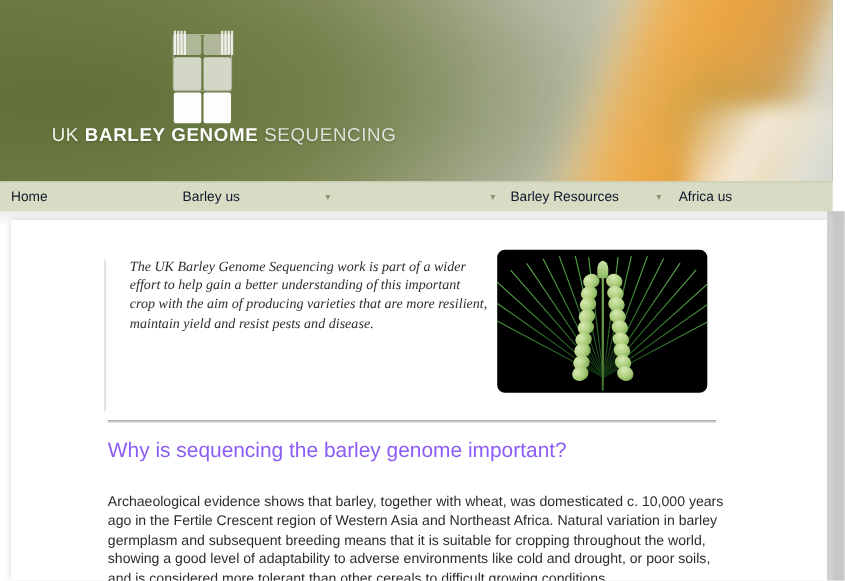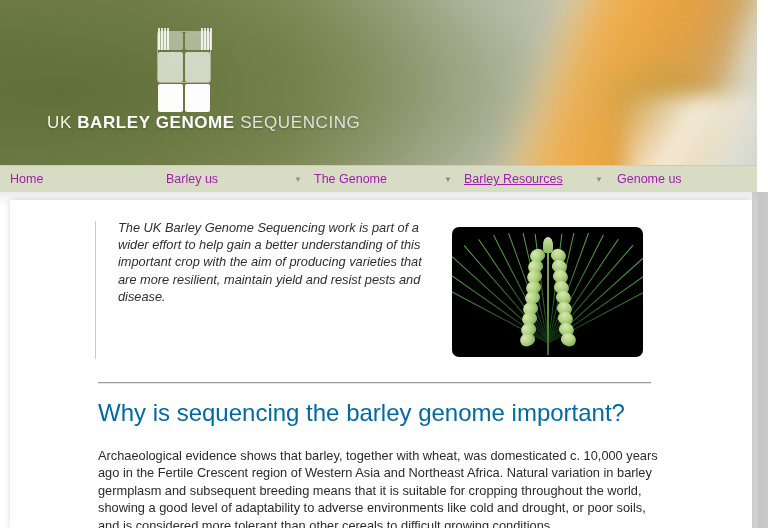--- a/index.html
+++ b/index.html
@@ -151,21 +151,21 @@
   .nav-inner {
     position: relative;
     height: 27px;
   }
   .nav-item {
     position: absolute;
     top: 0;
     height: 27px;
     line-height: 27px;
     font-size: 12.5px;
-    color: #a21caf;
+    color: #0f172a;
     white-space: nowrap;
     cursor: pointer;
   }
   .nav-caret {
     position: absolute;
     top: 0;
     height: 27px;
     line-height: 27px;
     font-size: 8px;
     color: #8d9470;
@@ -196,23 +196,24 @@
     top: 192px;
     width: 16px;
     height: 336px;
     background: linear-gradient(90deg, rgba(120,120,120,0.30) 0%, rgba(175,175,175,0.55) 22%, #c6c6c6 45%, #c9c9c9 100%);
   }
 
   
   .intro {
     position: absolute;
     left: 95px;
-    top: 219px;
+    top: 234px;
     width: 575px;
     height: 140px;
+    font-family: Liberation Serif, serif;
   }
   .intro-rule {
     position: absolute;
     left: 0;
     top: 2px;
     width: 1px;
     height: 138px;
     background: #c9c9c9;
   }
   .intro-text {
@@ -299,23 +300,23 @@
     height: 1px;
     background: #9a9a9a;
     border-bottom: 1px solid #e6e6e6;
   }
 
   
   .section-heading {
     position: absolute;
     left: 98px;
     top: 399px;
-    font-size: 24px;
+    font-size: 19px;
     font-weight: normal;
-    color: #0369a1;
+    color: #8b5cf6;
     margin: 0;
     white-space: nowrap;
   }
 
   
   .body-para {
     position: absolute;
     left: 98px;
     top: 447px;
     width: 568px;
@@ -359,25 +360,24 @@
     <div class="site-title">
       <span class="t-uk">UK </span><span class="t-mid">BARLEY GENOME</span><span class="t-seq"> SEQUENCING</span>
     </div>
   </div>
 
   <nav class="navbar">
     <div class="nav-inner" id="nav-inner">
         <span class="nav-item" style="left: 10px;">Home</span>
         <span class="nav-item" style="left: 166px;">Barley us</span>
         <span class="nav-caret" style="left: 294px;">▼</span>
-        <span class="nav-item" style="left: 314px;">The Genome</span>
         <span class="nav-caret" style="left: 444px;">▼</span>
-        <span class="nav-item" style="left: 464px; text-decoration: underline;">Barley Resources</span>
+        <span class="nav-item" style="left: 464px;">Barley Resources</span>
         <span class="nav-caret" style="left: 595px;">▼</span>
-        <span class="nav-item" style="left: 617px;">Genome us</span>
+        <span class="nav-item" style="left: 617px;">Africa us</span>
       </div>
   </nav>
 
   <div class="content-shadow"></div>
   <div class="content"></div>
   <div class="page-right-edge"></div>
 
   <div class="intro">
     <div class="intro-rule"></div>
     <div class="intro-text">

